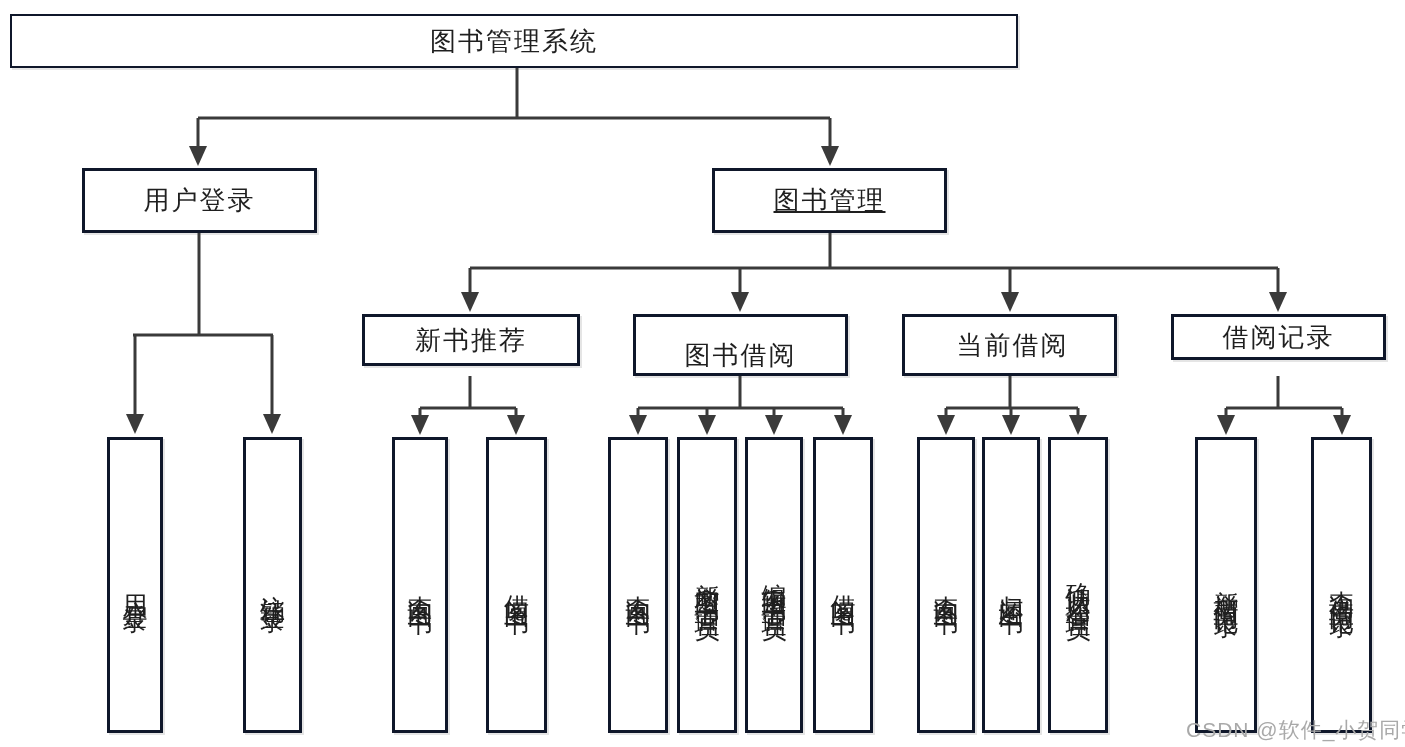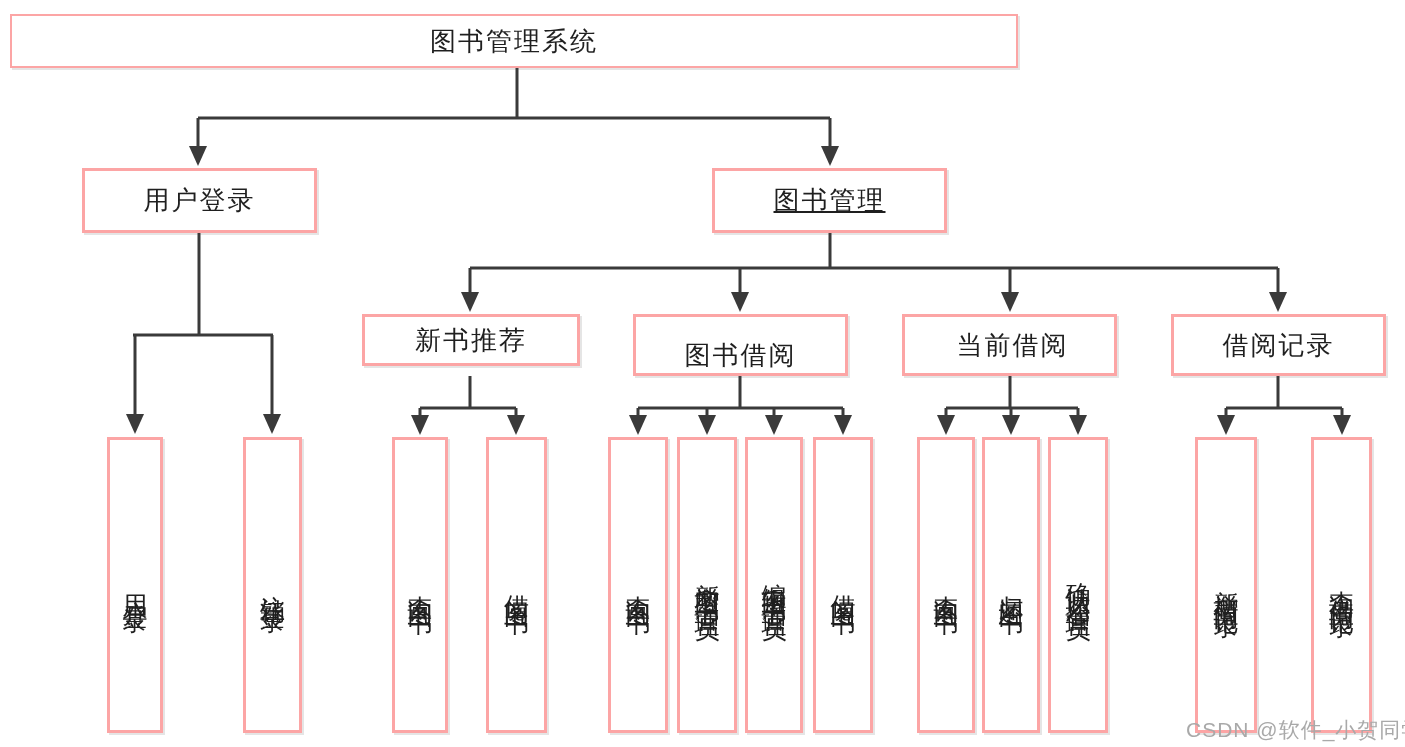--- a/index.html
+++ b/index.html
@@ -13,21 +13,21 @@
   }
   .connectors {
     position: absolute;
     left: 0; top: 0;
     width: 1405px; height: 747px;
   }
   .node {
     position: absolute;
     box-sizing: border-box;
     background: #ffffff;
-    border: 3px solid #fca5a5;
+    border: 3px solid #0f172a;
     box-shadow: 2px 2px 0 rgba(70,70,70,0.14);
     display: flex;
     align-items: center;
     justify-content: center;
     color: #1f1f1f;
     font-size: 26px;
     letter-spacing: 2px;
     text-align: center;
     white-space: nowrap;
   }
@@ -51,21 +51,21 @@
     z-index: 5;
     white-space: nowrap;
   }
   
   #n-root        { left: 10px;   top: 14px;  width: 1008px; height: 54px; }
   #n-user-login  { left: 82px;   top: 168px; width: 235px;  height: 65px; }
   #n-book-mgmt   { left: 712px;  top: 168px; width: 235px;  height: 65px; text-decoration: underline; }
   #n-new-book    { left: 362px;  top: 314px; width: 218px;  height: 52px; }
   #n-book-borrow { left: 633px;  top: 314px; width: 215px;  height: 62px; align-items: flex-end; }
   #n-cur-borrow  { left: 902px;  top: 314px; width: 215px;  height: 62px; padding-left: 6px; }
-  #n-borrow-rec  { left: 1171px; top: 314px; width: 215px;  height: 62px; }
+  #n-borrow-rec  { left: 1171px; top: 314px; width: 215px;  height: 46px; }
   .leaf { top: 437px; height: 296px; }
   #v-login        { left: 107px;  width: 56px; }
   #v-logout       { left: 243px;  width: 59px; }
   #v-query-1      { left: 392px;  width: 56px; }
   #v-borrow-1     { left: 486px;  width: 61px; }
   #v-query-2      { left: 608px;  width: 60px; }
   #v-add-book     { left: 677px;  width: 60px; }
   #v-edit-book    { left: 745px;  width: 58px; }
   #v-borrow-2     { left: 813px;  width: 60px; }
   #v-query-3      { left: 917px;  width: 58px; }

